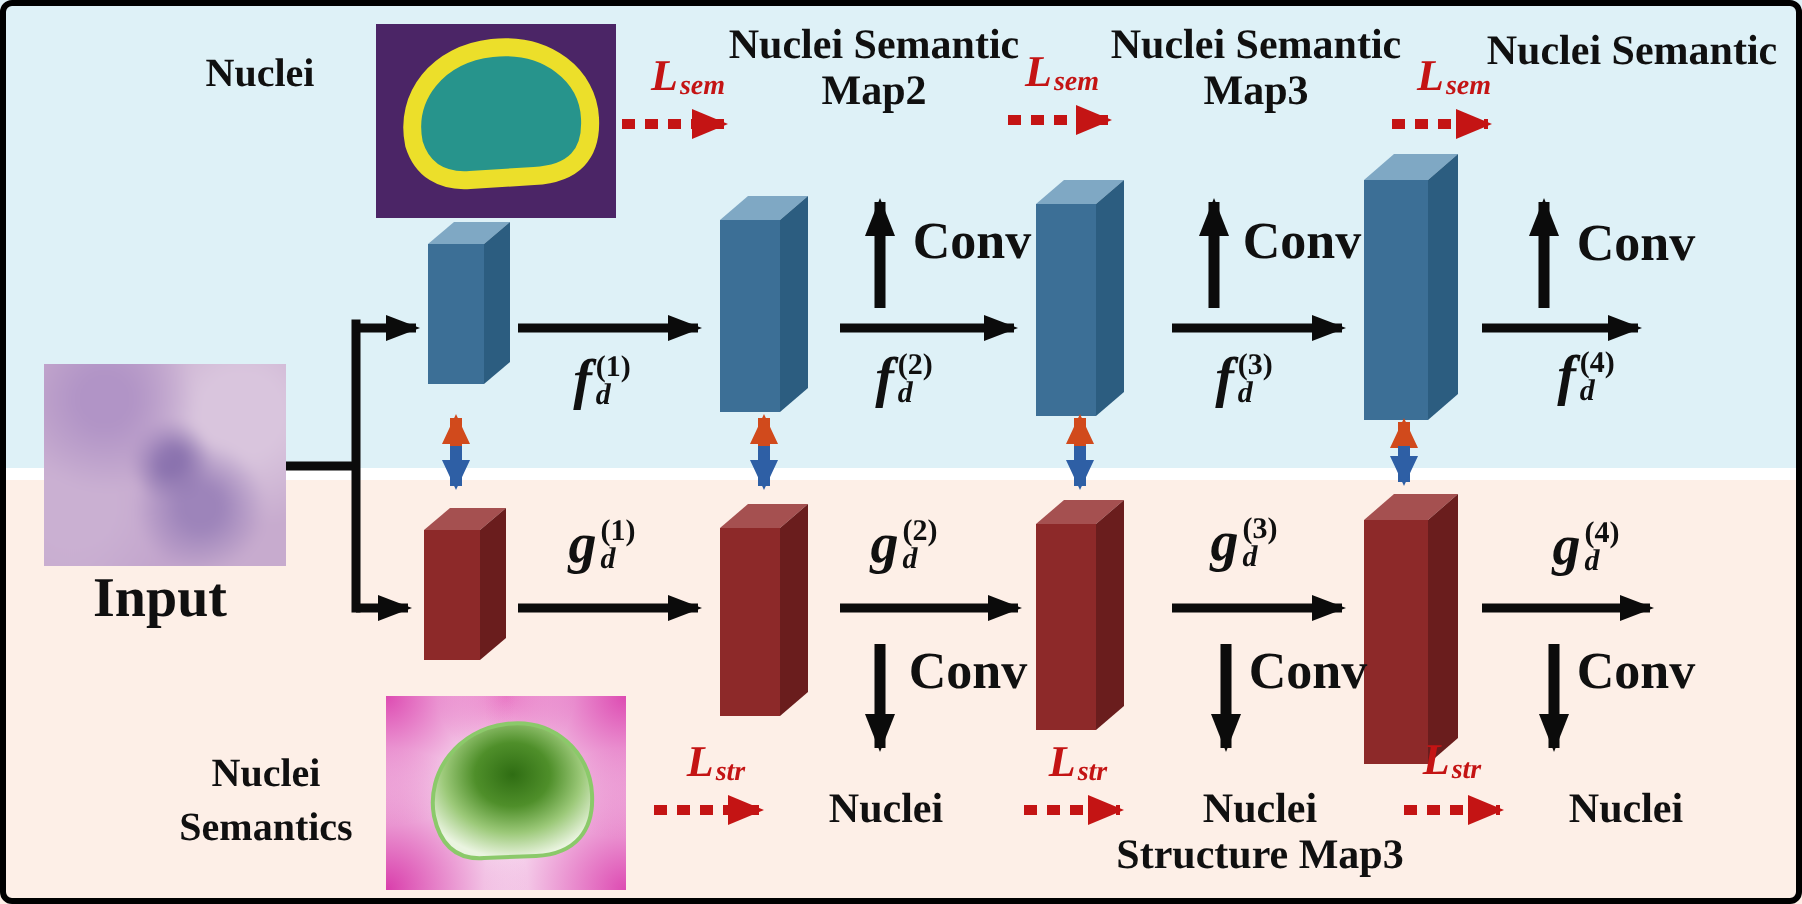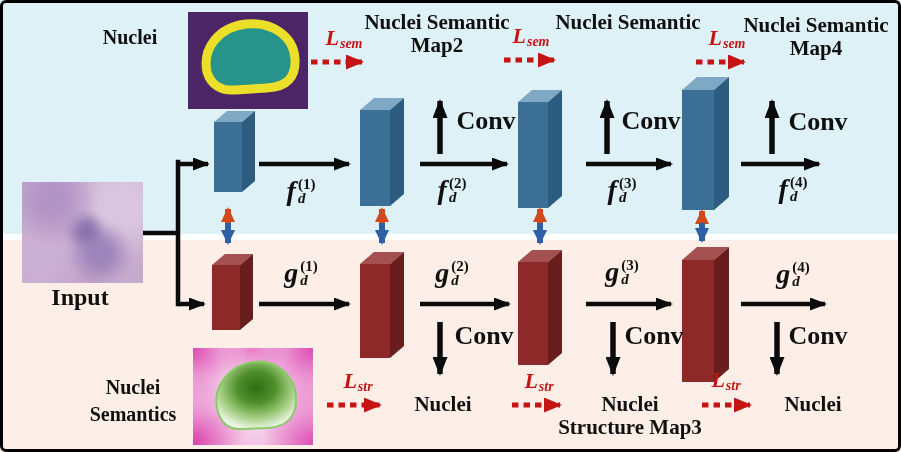--- a/index.html
+++ b/index.html
@@ -8,21 +8,21 @@
     background:linear-gradient(180deg,#def1f7 0px,#def1f7 234px,#ffffff 234px,#ffffff 240px,#fdefe7 240px,#fdefe7 452px);
   }
   .frame{position:absolute;inset:0;border:3px solid #000;border-radius:6px;pointer-events:none;z-index:9;}
   .layer{position:absolute;left:0;top:0;z-index:1;}
   .imgbox{position:absolute;z-index:2;overflow:hidden;}
   .lbl{position:absolute;z-index:3;color:#101010;font-weight:bold;white-space:nowrap;}
   .center-x{transform:translateX(-50%);text-align:center;}
   .center-xy{transform:translate(-50%,-50%);text-align:center;}
   .maplab{font-size:21px;line-height:23px;}
   .sidelab{font-size:20px;line-height:25px;}
-  .inputlab{font-size:24px;}
+  .inputlab{font-size:28px;}
   .convlab{font-size:26px;}
   .loss{display:flex;align-items:flex-start;color:#c41414;font-style:italic;}
   .lbase{font-size:22px;line-height:20px;}
   .lsub{font-size:14px;margin-top:8px;margin-left:1px;font-family:Liberation Serif, serif;}
   .math{display:flex;align-items:center;font-style:italic;}
   .mbase{font-size:28px;line-height:26px;}
   .mscripts{display:flex;flex-direction:column;font-size:15px;line-height:14px;margin-left:2px;align-items:flex-start;}
   .msup{font-style:normal;}
   .msub{font-style:italic;}
   .input-blur{position:absolute;inset:-8px;filter:blur(3px);
@@ -192,24 +192,24 @@
   </div>
 
   <div class="lbl inputlab center-x" style="left:80px;top:284px;">Input</div>
 
   <div class="lbl maplab center-x" style="left:437px;top:11px;">
     <div>Nuclei Semantic</div>
     <div>Map2</div>
   </div>
   <div class="lbl maplab center-x" style="left:628px;top:11px;">
     <div>Nuclei Semantic</div>
+    <div>Map3</div>
   </div>
   <div class="lbl maplab center-x" style="left:816px;top:14px;">
     <div>Nuclei Semantic</div>
-    <div>Map4</div>
   </div>
 
   <div class="lbl maplab center-x" style="left:443px;top:393px;">
     <div>Nuclei</div>
   </div>
   <div class="lbl maplab center-x" style="left:630px;top:393px;">
     <div>Nuclei</div>
     <div>Structure Map3</div>
   </div>
   <div class="lbl maplab center-x" style="left:813px;top:393px;">

